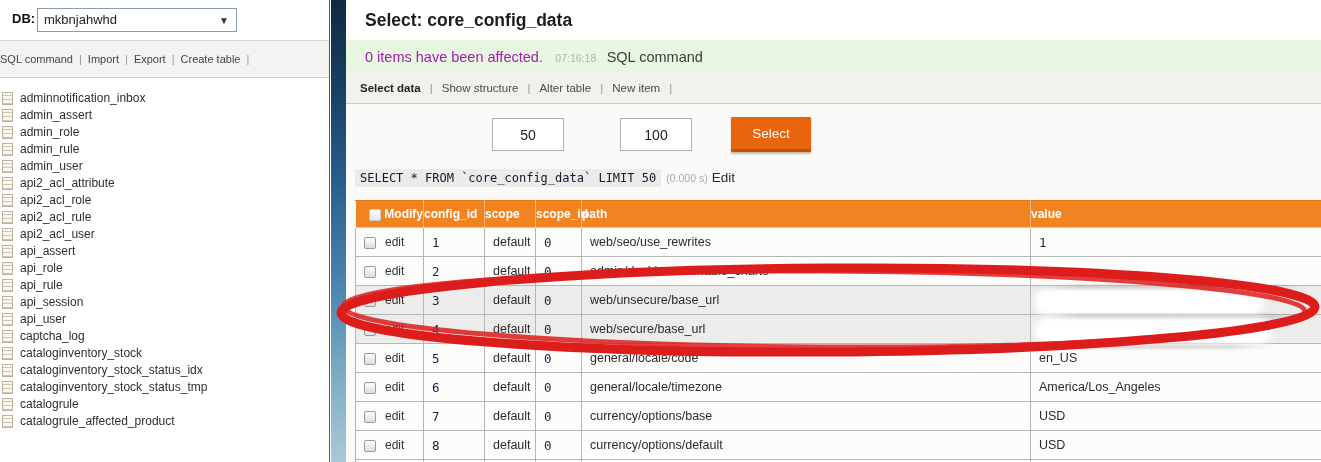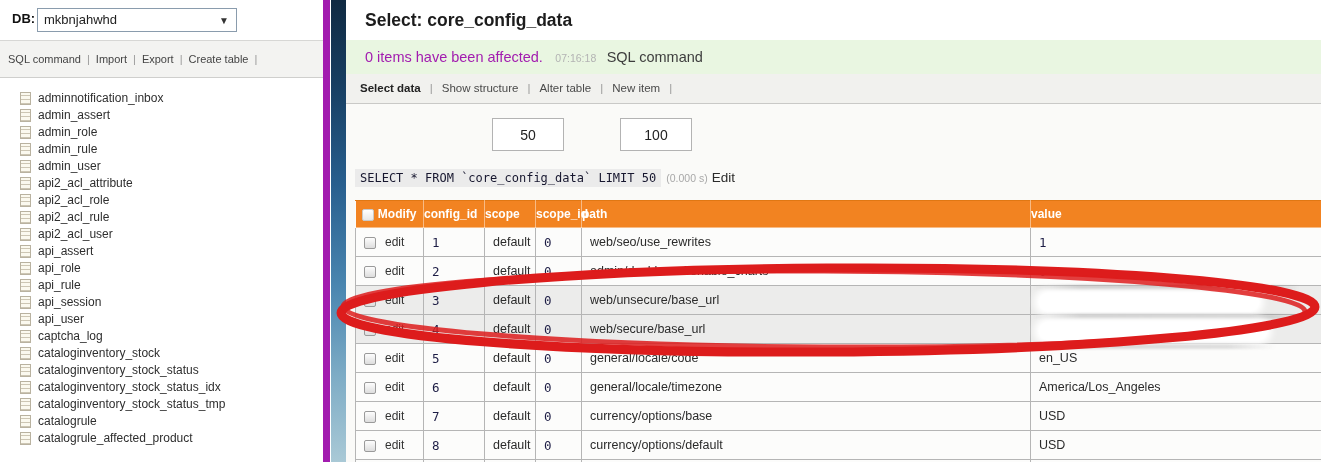--- a/index.html
+++ b/index.html
@@ -1,29 +1,29 @@
 <!DOCTYPE html>
 <html><head>
 <meta charset="utf-8">
 <style>
   * { margin:0; padding:0; box-sizing:border-box; }
   body { font-family:"Liberation Sans", sans-serif; background:#fff; }
   .screen { position:relative; width:1321px; height:462px; overflow:hidden; background:#fff; }
 
   
-  .sidebar { position:absolute; left:0; top:0; width:330px; height:462px; background:#fff; border-right:7px solid #a21caf; }
+  .sidebar { position:absolute; left:0; top:0; width:330px; height:462px; background:#fff; border-right:1px solid #a21caf; }
   .db-bar { position:absolute; left:0; top:0; width:100%; height:40px; background:#fff; }
   .db-label { position:absolute; left:12px; top:11px; font-size:13px; font-weight:bold; color:#111; }
   .db-select { position:absolute; left:37px; top:8px; width:200px; height:24px; background:#fff; border:1px solid #8a9cad; font-size:13px; color:#222; line-height:22px; padding-left:6px; cursor:pointer; }
   .db-select .arrow { position:absolute; right:7px; top:1px; font-size:10px; color:#333; }
-  .menu-bar { position:absolute; left:0; top:40px; width:100%; height:38px; background:#f3f3f1; border-top:1px solid #d7d7d5; border-bottom:1px solid #cfcfcd; font-size:11px; color:#444; line-height:36px; padding-left:8px; white-space:nowrap; }
+  .menu-bar { position:absolute; left:0; top:40px; width:100%; height:38px; background:#f3f3f1; border-top:1px solid #d7d7d5; border-bottom:1px solid #cfcfcd; font-size:11px; color:#444; line-height:36px; white-space:nowrap; }
   .menu-bar a { color:#444; text-decoration:none; cursor:pointer; }
   .menu-bar .sep { color:#999; margin:0 6px; }
   .table-list { position:absolute; left:0; top:90px; width:100%; list-style:none; }
-  .table-list li { height:17px; line-height:17px; font-size:12px; color:#2e2e2e; padding-left:20px; display:flex; align-items:center; cursor:pointer; white-space:nowrap; }
+  .table-list li { height:17px; line-height:17px; font-size:12px; color:#2e2e2e; padding-left:2px; display:flex; align-items:center; cursor:pointer; white-space:nowrap; }
   .doc-icon { display:inline-block; width:11px; height:13px; margin-right:7px; flex:0 0 11px;
     background-color:#fbf9ef; border:1px solid #b9b2a0;
     background-image:repeating-linear-gradient(180deg, transparent 0 2px, #cdc6b4 2px 3px, transparent 3px 4px); }
 
   
   .blue-strip { position:absolute; left:331px; top:0; width:15px; height:462px;
     background:linear-gradient(180deg,#102a42 0%,#173e61 18%,#285f8e 40%,#4a86b0 62%,#7fadc6 82%,#a9c9d6 100%); }
 
   
   .main { position:absolute; left:346px; top:0; width:975px; height:462px; background:#fafaf8;text-decoration:underline; }
@@ -44,21 +44,21 @@
   .select-btn { position:absolute; left:385px; top:117px; width:80px; height:35px; background:#e8650e; border:none; border-bottom:3px solid #c35208; box-shadow:0 2px 2px rgba(0,0,0,0.25); color:#fff; font-size:13.5px; font-family:"Liberation Sans",sans-serif; cursor:pointer; border-radius:1px; }
 
   .sql-line { position:absolute; left:9px; top:168px; white-space:nowrap; }
   .sql-chip { display:inline-block; background:#ebebeb; padding:2px 5px; font-family:"DejaVu Sans Mono", monospace; font-size:12px; color:#17172f; }
   .sql-duration { font-size:10.5px; color:#a8a8a8; margin:0 4px 8px 5px; }
   .sql-edit { font-size:13.5px; color:#2b2b2b; text-decoration:none; cursor:pointer; }
 
   
   .data-table { position:absolute; left:9px; top:200px; width:966px; border-collapse:collapse; table-layout:fixed; }
   .data-table th { background:#f28321; color:#fff; font-size:12px; font-weight:bold; height:27px; border:1px solid rgba(255,255,255,0.45); border-top:1px solid #e07713; text-align:left; }
-  .data-table th.modify-h { text-align:center; }
+  .data-table th.modify-h { text-align:right; }
   .data-table td { height:29px; border:1px solid #b5b5b5; border-top:1px solid #a3a3a3; font-size:12.5px; color:#2b2b2b; background:#fcfcfb; padding:0 8px; vertical-align:middle; white-space:nowrap; overflow:hidden; }
   .data-table tr.hl td { background:#ececeb; }
   .data-table td.num, .data-table td.valnum { font-family:"DejaVu Sans Mono", monospace; font-size:12.5px; color:#1d1d45; }
   .edit-link { color:#333; text-decoration:none; cursor:pointer; margin-left:9px; font-size:12px; }
   .cb { display:inline-block; width:12px; height:12px; border:1px solid #9a9a9a; border-radius:2px; background:linear-gradient(180deg,#fdfdfd,#ddd); vertical-align:middle; cursor:pointer; }
   th .cb { background:linear-gradient(180deg,#fff,#e8e8e8); border-color:#c9c9c9; }
 
   
   .redact-blob { position:absolute; background:#fff; border-radius:10px; filter:blur(1px); box-shadow:0 0 6px 4px rgba(255,255,255,0.95); z-index:3; }
   .smudge { position:absolute; height:5px; filter:blur(1.2px); z-index:3;
@@ -141,24 +141,20 @@
       <li>
           <span class="doc-icon"></span>
           <span>captcha_log</span>
         </li>
       <li>
           <span class="doc-icon"></span>
           <span>cataloginventory_stock</span>
         </li>
       <li>
           <span class="doc-icon"></span>
-          <span>cataloginventory_stock_status</span>
-        </li>
-      <li>
-          <span class="doc-icon"></span>
           <span>cataloginventory_stock_status_idx</span>
         </li>
       <li>
           <span class="doc-icon"></span>
           <span>cataloginventory_stock_status_tmp</span>
         </li>
       <li>
           <span class="doc-icon"></span>
           <span>catalogrule</span>
         </li>
@@ -179,20 +175,21 @@
       <span class="msg-text">0 items have been affected.</span>
       <span class="msg-time">07:16:18</span>
       <a class="msg-link">SQL command</a>
     </div>
     <div class="tab-bar">
       <a class="active">Select data</a><span class="sep">|</span><a>Show structure</a><span class="sep">|</span><a>Alter table</a><span class="sep">|</span><a>New item</a><span class="sep">|</span>
     </div>
 
     <input id="input-limit" class="limit-input" value="50" style="">
     <input id="input-length" class="limit-input" value="100" style="">
+    <button class="select-btn">Select</button>
 
     <div class="sql-line">
       <span class="sql-chip">SELECT * FROM `core_config_data` LIMIT 50</span><span class="sql-duration">(0.000 s)</span><a class="sql-edit">Edit</a>
     </div>
 
     <table class="data-table">
       <colgroup>
           <col style="width:68px">
           <col style="width:61px">
           <col style="width:51px">

